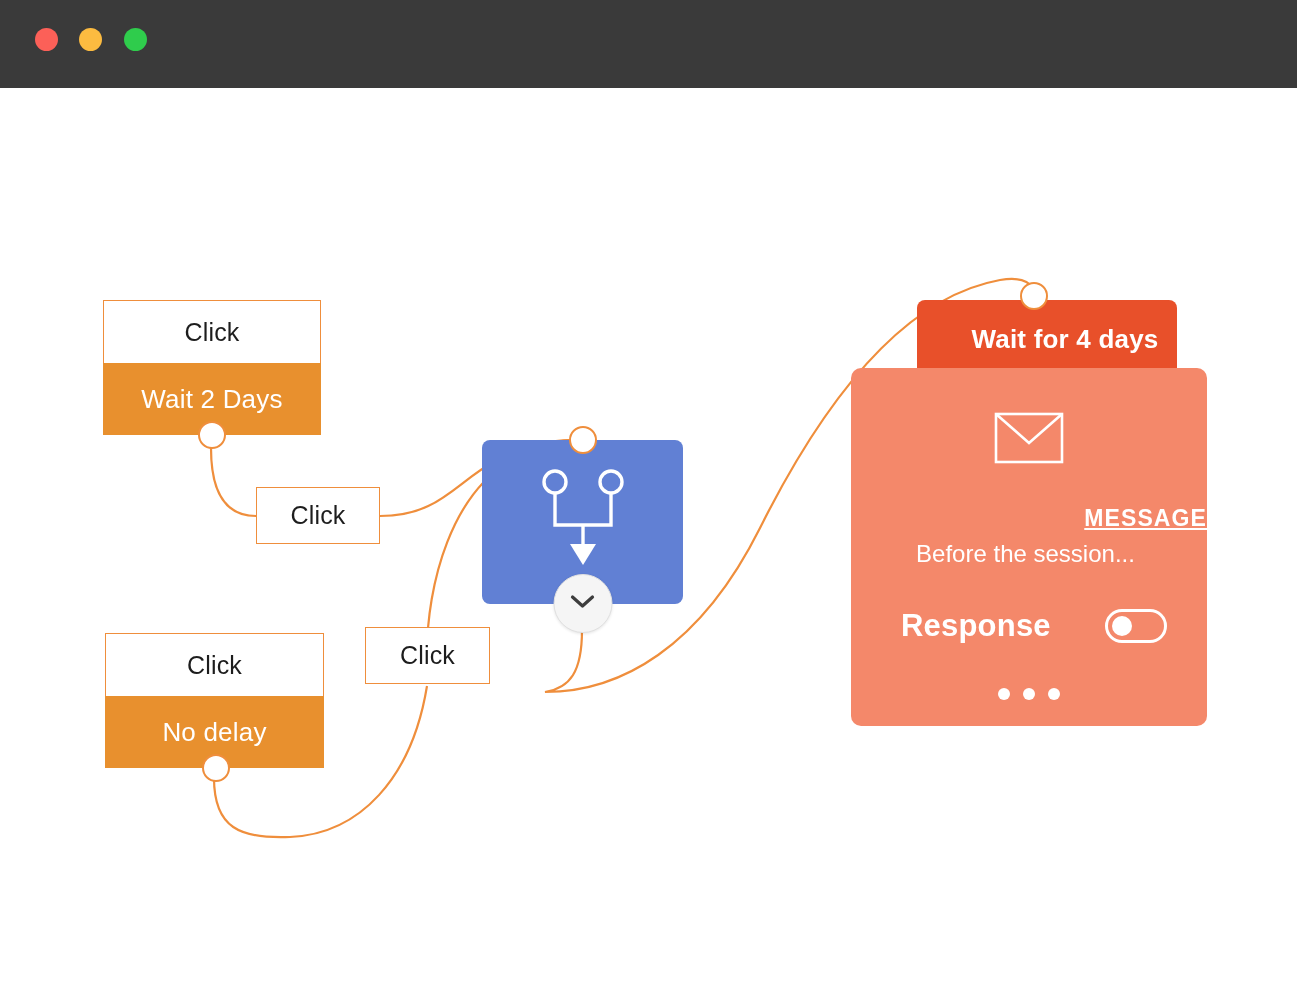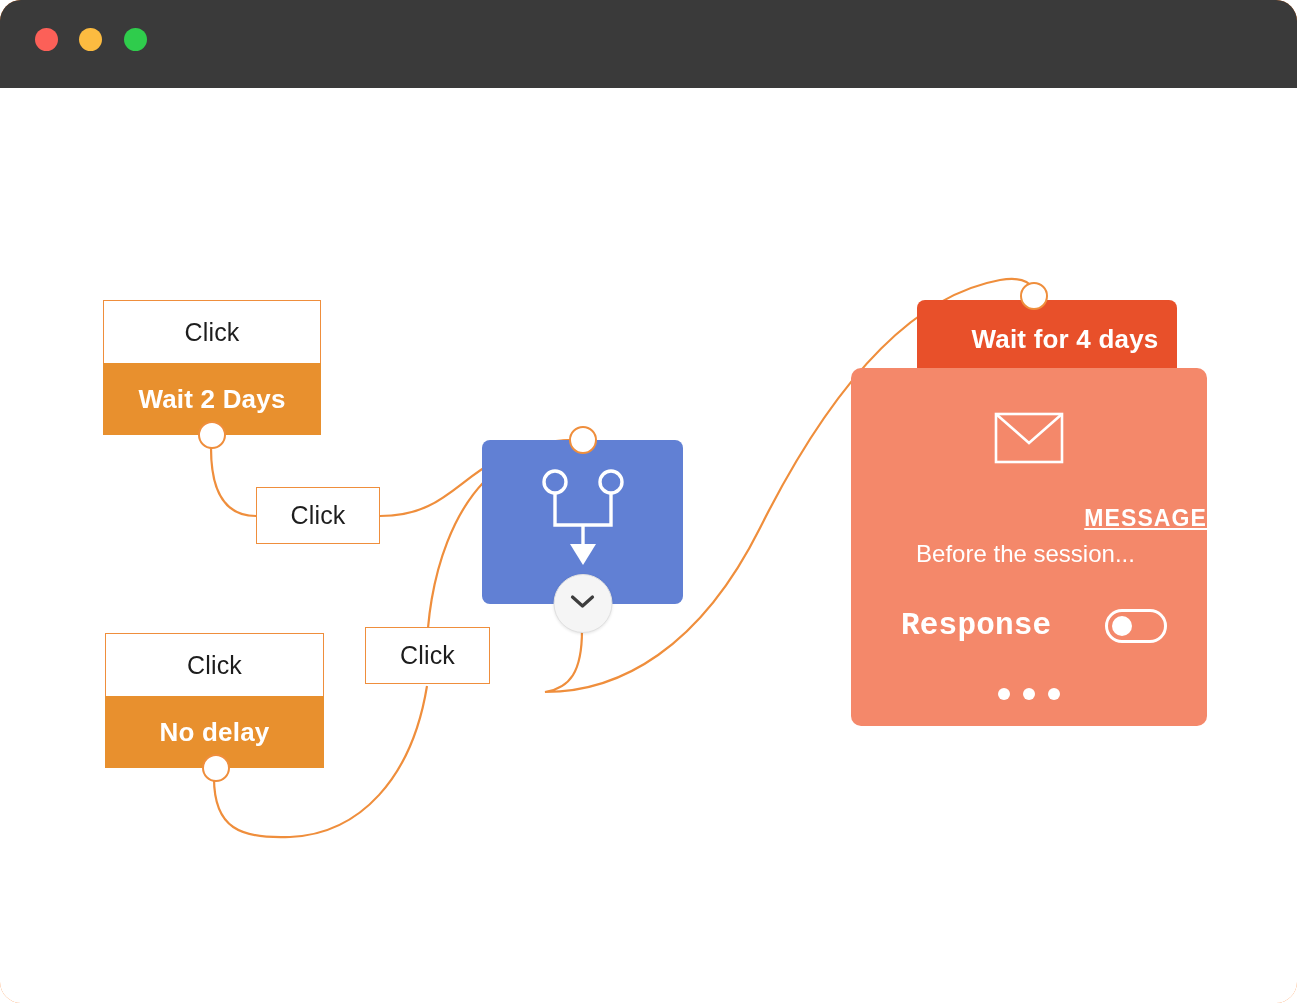--- a/index.html
+++ b/index.html
@@ -11,21 +11,20 @@
     font-family: "Liberation Sans", sans-serif;
     -webkit-font-smoothing: antialiased;
   }
 
   #app {
     position: relative;
     width: 1297px;
     height: 1003px;
     overflow: hidden;
     background: #f97316;
-    border-radius: 21px;
   }
 
   
   .titlebar {
     position: absolute;
     left: 0; top: 0;
     width: 1297px;
     height: 88px;
     background: #3a3a3a;
   }
@@ -78,21 +77,21 @@
     letter-spacing: .2px;
   }
   .wait-node .nbody {
     box-sizing: border-box;
     height: 72px;
     background: #e8902e;
     display: flex;
     align-items: center;
     justify-content: center;
     font-size: 26px;
-    font-weight: bold;
+    font-weight: normal;
     color: #ffffff;
     letter-spacing: .2px;
   }
   .port {
     position: absolute;
     width: 28px;
     height: 28px;
     border-radius: 50%;
     background: #ffffff;
     border: 2px solid #ef8e3c;
@@ -197,21 +196,20 @@
     top: 240px;
     display: flex;
     align-items: center;
     justify-content: space-between;
   }
   .msg-card .response-label {
     font-size: 31px;
     font-weight: bold;
     color: #ffffff;
     letter-spacing: .2px;
-    font-family: Liberation Mono, monospace;
   }
   .toggle {
     width: 62px;
     height: 34px;
     border-radius: 17px;
     border: 3px solid #ffffff;
     box-sizing: border-box;
     position: relative;
   }
   .toggle .knob {

